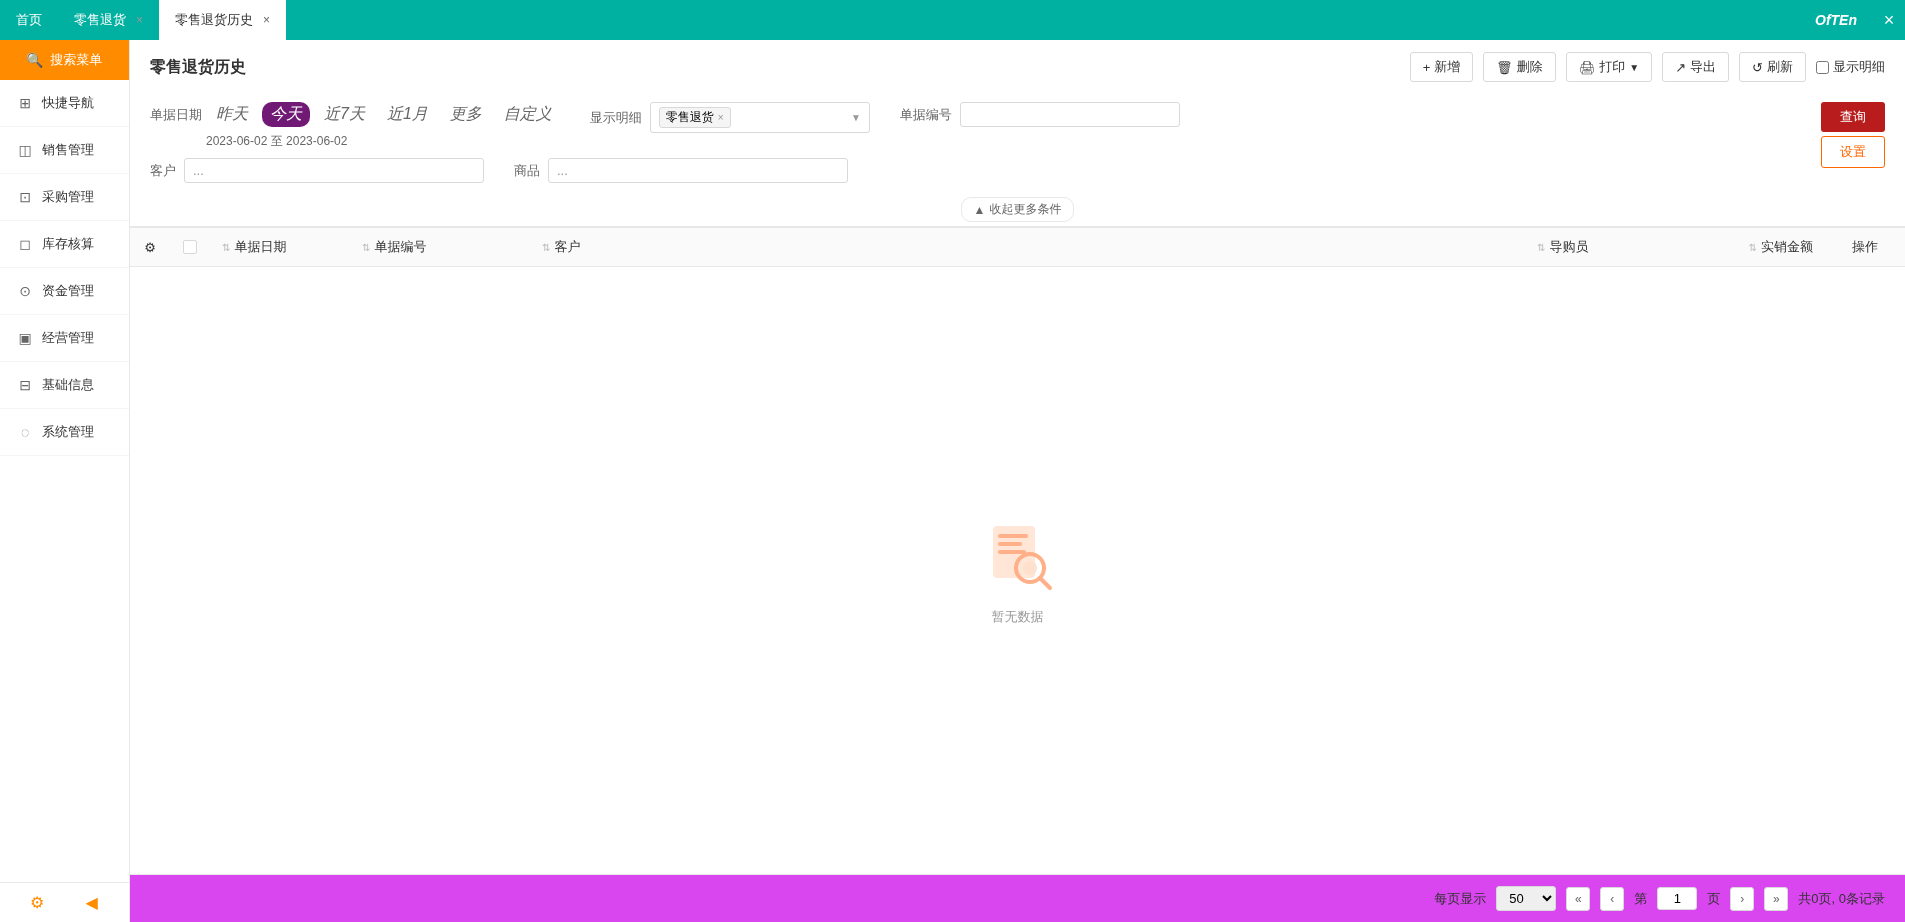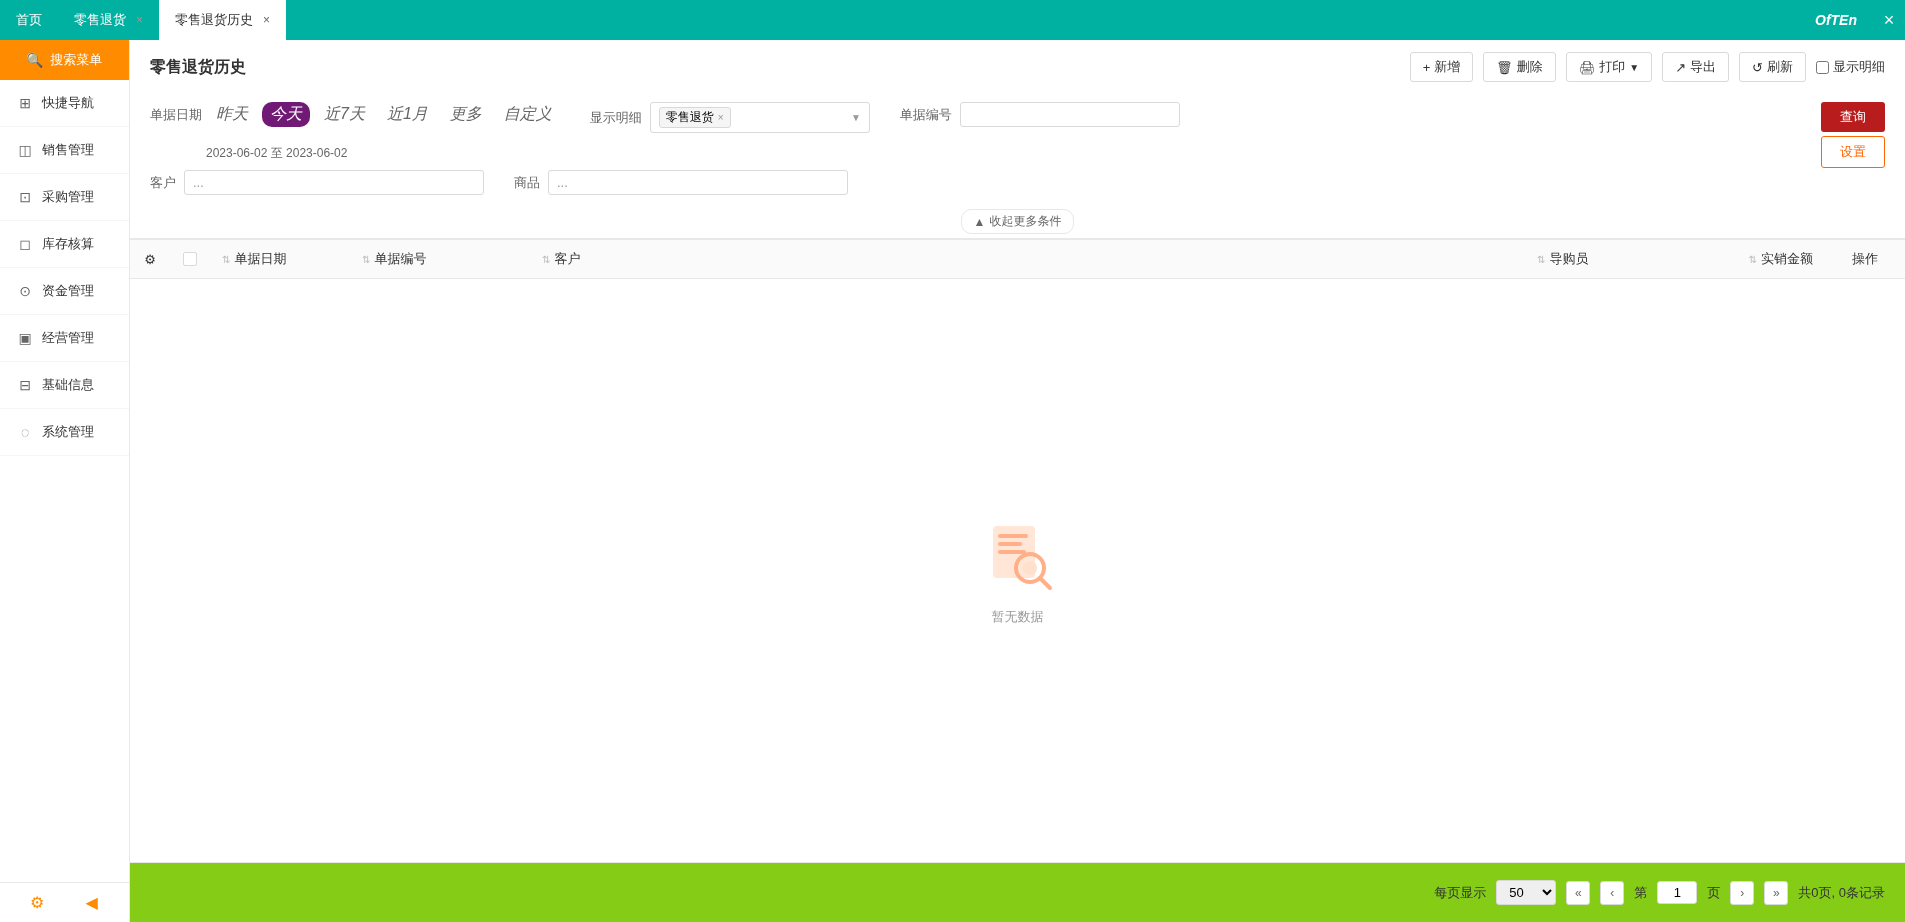--- a/index.html
+++ b/index.html
@@ -340,22 +340,22 @@
       width: 80px;
       height: 80px;
     }
     .empty-text {
       font-size: 13px;
       color: #999;
     }
 
     
     .pagination {
-      height: 60px;
-      background: #84cc16;
+      height: 48px;
+      background: #d946ef;
       border-top: 1px solid #e8e8e8;
       display: flex;
       align-items: center;
       justify-content: flex-end;
       padding: 0 20px;
       gap: 10px;
       font-size: 13px;
       color: #333;
       flex-shrink: 0;
     }
@@ -530,21 +530,21 @@
               <span class="filter-label">单据日期</span>
               <div class="date-filter">
                 <button class="date-btn">昨天</button>
                 <button class="date-btn active">今天</button>
                 <button class="date-btn">近7天</button>
                 <button class="date-btn">近1月</button>
                 <button class="date-btn">更多</button>
                 <button class="date-btn">自定义</button>
               </div>
             </div>
-            <div style="padding-left:56px;margin-top:12px;">
+            <div style="padding-left:56px;">
               <span class="date-range">2023-06-02 至 2023-06-02</span>
             </div>
           </div>
 
           <div class="filter-item" style="flex-direction:column; align-items:flex-start; gap:4px;">
             <div style="display:flex; align-items:center; gap:8px;">
               <span class="filter-label">显示明细</span>
               <div class="filter-select" style="min-width:220px;">
                 <div class="filter-select-tag">
                   <span>零售退货</span>

